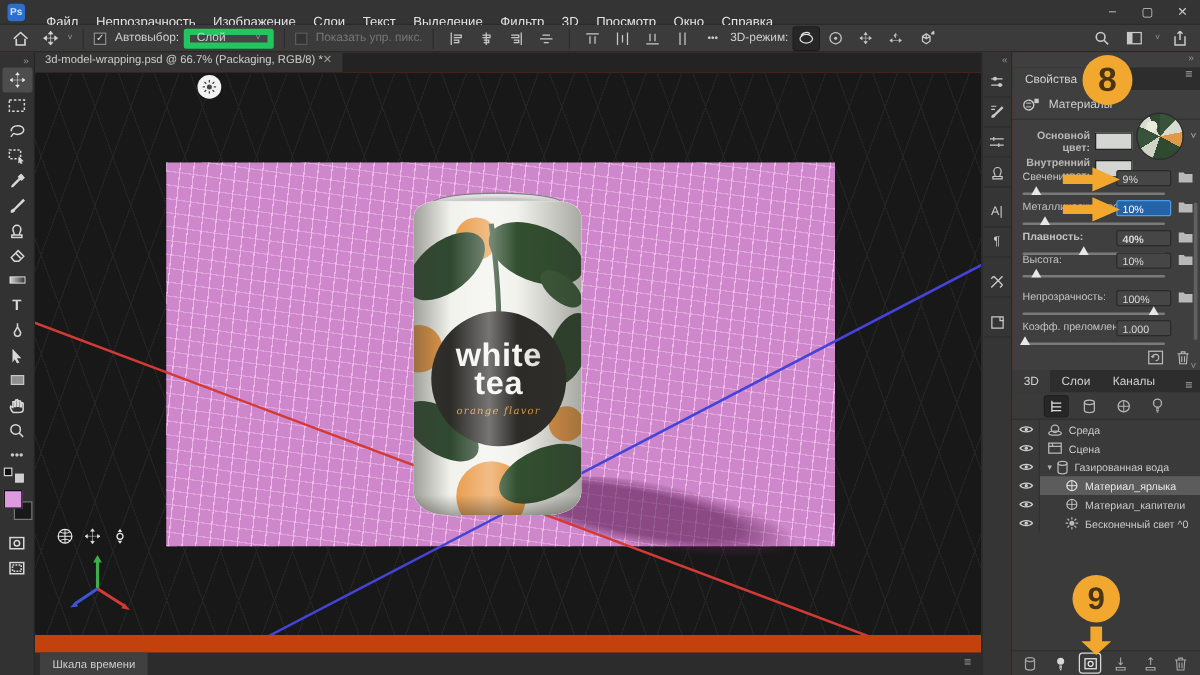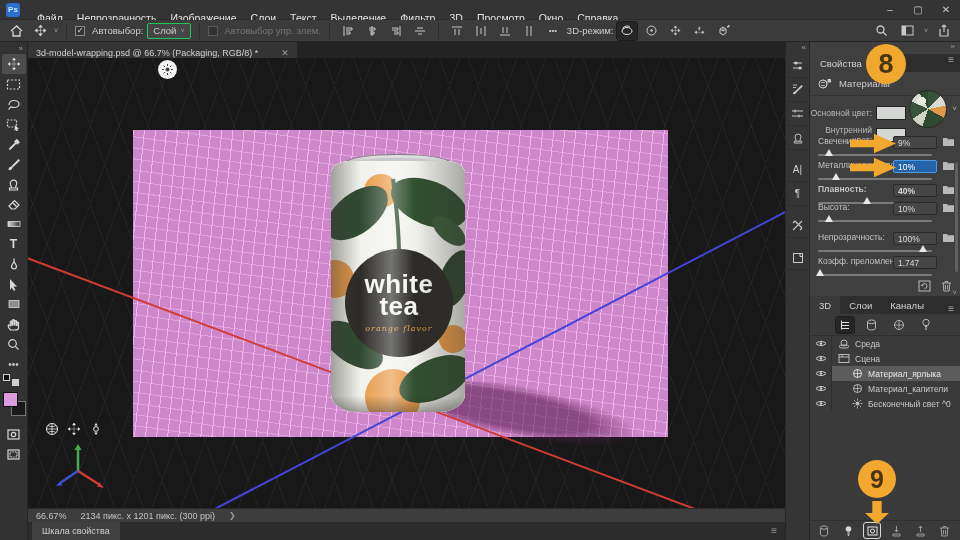--- a/index.html
+++ b/index.html
@@ -21,42 +21,42 @@
   
   .optionsbar{left:0;top:20px;width:960px;height:22px;background:#3b3b3b;border-bottom:1px solid #252525;
               display:flex;align-items:center;font-size:9.5px;color:#cfcfcf;gap:4px;padding:0 6px;}
   .ob-sep{width:1px;height:16px;background:#2c2c2c;margin:0 4px;}
   .ob-ico{width:20px;height:18px;display:flex;align-items:center;justify-content:center;border-radius:2px;}
   .ob-ico.sel3d{background:#262626;outline:1px solid #1c1c1c;}
   .chk{width:10px;height:10px;border:1px solid #8a8a8a;background:#333;display:inline-flex;align-items:center;justify-content:center;
        font-size:8px;color:#e5e5e5;margin-right:3px;}
   .chk.dim{border-color:#5a5a5a;color:#5a5a5a;}
   .dim{color:#777;}
-  .dd{display:flex;align-items:center;gap:4px;background:#454545;border:1px solid #22c55e;border-radius:2px;
+  .dd{display:flex;align-items:center;gap:24px;background:#454545;border:5px solid #22c55e;border-radius:2px;
       height:16px;padding:0 5px;font-size:9.5px;}
   .obright{margin-left:auto;display:flex;align-items:center;gap:6px;}
 
   
   .toolbar{left:0;top:42px;width:28px;height:498px;background:#323232;border-right:1px solid #262626;
            display:flex;flex-direction:column;align-items:center;padding-top:2px;}
   .tb-head{font-size:8px;color:#9a9a9a;align-self:flex-end;margin-right:4px;height:10px;}
   .tool{width:24px;height:20px;display:flex;align-items:center;justify-content:center;border-radius:2px;}
   .tool.selected{background:#4d4d4d;}
   .tool svg{stroke:#d8d8d8;fill:none;stroke-width:1.2;}
   .swatches{position:relative;width:24px;height:30px;margin-top:4px;}
   .sw-fg{position:absolute;left:1px;top:2px;width:15px;height:15px;background:#dd9ade;border:1px solid #111;}
   .sw-bg{position:absolute;left:9px;top:11px;width:15px;height:15px;background:#191919;border:1px solid #777;}
   .mini-sw{position:relative;width:18px;height:12px;align-self:flex-start;margin-left:3px;}
   .mini-sw i{position:absolute;width:7px;height:7px;border:1px solid #cfcfcf;display:block;}
   .mini-sw i:first-child{left:0;top:0;background:#111;}
   .mini-sw i:last-child{right:2px;bottom:0;background:#cfcfcf;}
 
   
   .tabbar{left:28px;top:42px;width:757px;height:16px;background:#232323;display:flex;}
-  .doctab{background:#343434;height:16px;display:flex;align-items:flex-end;gap:23px;padding:0 8px;
+  .doctab{background:#343434;height:16px;display:flex;align-items:flex-start;gap:0;padding:0 8px;
           font-size:9px;color:#cfcfcf;}
   .doctab .x{color:#9a9a9a;font-size:9px;}
   .canvas{left:28px;top:58px;width:757px;height:450px;overflow:hidden;background:#181818;
     background-image:repeating-linear-gradient(110deg,#232323 0 1px,transparent 1px 27px),
                      repeating-linear-gradient(70deg,#232323 0 1px,transparent 1px 27px);}
   .artboard{left:105px;top:72px;width:535px;height:307px;background:#cf87cb;
     background-image:repeating-linear-gradient(96deg,rgba(244,196,240,.8) 0 1px,transparent 1px 11px),
                      repeating-linear-gradient(8deg,rgba(240,186,235,.55) 0 1px,transparent 1px 11px);}
   .axis-line{height:2px;width:1300px;border-radius:1px;}
   .can-shadow{left:395px;top:330px;width:215px;height:52px;border-radius:50%;
@@ -99,21 +99,21 @@
 
   
   .rpanel{left:810px;top:42px;width:150px;height:498px;background:#3f3f3f;}
   .rp-head{height:12px;font-size:8px;color:#9a9a9a;text-align:right;padding-right:5px;}
   .ptabs{height:18px;background:#2d2d2d;display:flex;align-items:flex-start;}
   .ptab{height:18px;display:flex;align-items:center;padding:0 10px;font-size:9.5px;color:#d2d2d2;background:#3f3f3f;}
   .pmenu{margin-left:auto;margin-right:6px;color:#a8a8a8;font-size:10px;}
   .mat-row{display:flex;align-items:center;gap:7px;height:24px;padding-left:8px;font-size:9.5px;color:#cfcfcf;
     border-bottom:1px solid #333;}
   .clr-row{display:flex;align-items:center;height:22px;font-size:8.5px;color:#b9b9b9;}
-  .clr-row .lbl{width:62px;text-align:right;margin-right:4px;}
+  .clr-row .lbl{width:62px;text-align:right;margin-right:4px;font-weight:bold;}
   .clr-sw{width:30px;height:14px;background:#d4d6d3;border:1px solid #222;}
   .sphere{position:absolute;right:13px;top:48px;width:38px;height:38px;border-radius:50%;border:1px solid #2a2a2a;
     background:radial-gradient(circle at 32% 28%,#e8ecdf 0 12%,rgba(0,0,0,0) 13%),
       conic-gradient(#39523a 0 12%, #d8dcd0 12% 22%, #e09a47 22% 33%, #2f4a30 33% 55%, #cfd4c6 55% 66%, #39523a 66% 82%, #d8dcd0 82% 92%, #2f4a30 92%);}
   .sphere-chv{position:absolute;right:3px;top:62px;color:#b5b5b5;font-size:8px;}
   .sl-label{position:absolute;left:8px;width:76px;white-space:nowrap;overflow:hidden;font-size:8.5px;color:#c3c3c3;}
   .sl-val{position:absolute;left:83px;width:44px;height:13px;background:#464646;border:1px solid #2a2a2a;border-radius:2px;
     font-size:8.5px;color:#d8d8d8;display:flex;align-items:center;padding-left:4px;}
   .sl-val.sel{background:#2563a8;border:1px solid #4d9ae5;color:#fff;}
   .sl-folder{position:absolute;left:132px;top:0;}
@@ -186,21 +186,21 @@
     <span style="font-size:7px;color:#9a9a9a">˅</span>
     <span class="ob-sep"></span>
     <span class="chk">✓</span>
     <span>Автовыбор:</span>
     <span class="dd">
       <span>Слой</span>
         <span style="font-size:7px;color:#9a9a9a">˅</span>
     </span>
     <span class="ob-sep"></span>
     <span class="chk dim"></span>
-    <span class="dim">Автовыбор упр. элем.</span>
+    <span class="dim">Показать упр. пикс.</span>
     <span class="ob-sep"></span>
     <span class="ob-ico">
         <svg width="12" height="12" viewBox="0 0 12 12">
           <path d="M2 1v10M4 3h6v2H4M4 7h4v2H4" stroke="#c9c9c9" fill="none"></path>
         </svg>
       </span>
     <span class="ob-ico">
         <svg width="12" height="12" viewBox="0 0 12 12">
           <path d="M6 1v10M3 3h6v2H3M4 7h4v2H4" stroke="#c9c9c9" fill="none"></path>
         </svg>
@@ -469,28 +469,23 @@
         <path d="M24 30 V8" stroke="#3fae4a" stroke-width="2.5"></path>
           <path d="M24 3l-3.5 6h7z" fill="#3fae4a"></path>
         <path d="M24 30 L46 44" stroke="#d23a35" stroke-width="2.5"></path>
           <path d="M50 47l-7-1.5 2.5-4z" fill="#d23a35"></path>
         <path d="M24 30 L6 42" stroke="#3a55d6" stroke-width="2.5"></path>
           <path d="M2 45l6.5-.8-2.2-4z" fill="#3a55d6"></path>
       </svg>
     </div>
   </div>
 
-  <div class="abs statusbar">
-    <span>66.67%</span>
-    <span>2134 пикс. x 1201 пикс. (300 ppi)</span>
-    <span style="color:#9a9a9a;font-size:8px;">❯</span>
-  </div>
 
   <div class="abs timeline">
-    <div class="tl-tab">Шкала свойства</div>
+    <div class="tl-tab">Шкала времени</div>
     <span class="tl-menu">≡</span>
   </div>
 
   <div class="abs strip">
     <span class="strip-head">«</span>
     <span class="sb">
         <svg width="13" height="13" viewBox="0 0 13 13">
           <path d="M2 4h9M2 9h9" stroke="#c9c9c9"></path>
           <circle cx="5" cy="4" r="1.6" fill="#c9c9c9"></circle>
           <circle cx="9" cy="9" r="1.6" fill="#c9c9c9"></circle>
@@ -615,21 +610,21 @@
             <svg width="13" height="11" viewBox="0 0 13 11">
               <path d="M1 2h4l1 1.2h6V10H1z" fill="#b9b9b9"></path>
             </svg>
           </span>
         <span class="sl-track" style="top:18px;">
             <span class="sl-thumb" style="left: calc(92% - 4px);"></span>
           </span>
       </div>
       <div class="abs" style="left:0;top:214px;width:150px;height:24px;">
         <span class="sl-label">Коэфф. преломления:</span>
-        <span class="sl-val">1.747</span>
+        <span class="sl-val">1.000</span>
         <span class="sl-track" style="top:18px;">
             <span class="sl-thumb" style="left: calc(2% - 4px);"></span>
           </span>
       </div>
     </div>
 
     <div class="scrollbar"></div>
     <span class="scr-chv">˅</span>
 
     <div class="prow-icons">
@@ -710,20 +705,36 @@
             <span>Сцена</span>
           </span>
       </div>
       <div class="l3row">
         <span class="eye">
             <svg width="12" height="7" viewBox="0 0 12 7">
               <path d="M1 3.5C3 .8 9 .8 11 3.5 9 6.2 3 6.2 1 3.5z" stroke="#cfcfcf" fill="none"></path>
               <circle cx="6" cy="3.5" r="1.3" fill="#cfcfcf"></circle>
             </svg>
           </span>
+        <span class="cont">
+            <span class="chv">▾</span>
+            <svg width="10" height="12" viewBox="0 0 10 12">
+              <ellipse cx="5" cy="2.6" rx="3.6" ry="1.6" stroke="#b9b9b9" fill="none"></ellipse>
+              <path d="M1.4 2.6v6.8c0 .9 1.6 1.6 3.6 1.6s3.6-.7 3.6-1.6V2.6" stroke="#b9b9b9" fill="none"></path>
+            </svg>
+            <span>Газированная вода</span>
+          </span>
+      </div>
+      <div class="l3row">
+        <span class="eye">
+            <svg width="12" height="7" viewBox="0 0 12 7">
+              <path d="M1 3.5C3 .8 9 .8 11 3.5 9 6.2 3 6.2 1 3.5z" stroke="#cfcfcf" fill="none"></path>
+              <circle cx="6" cy="3.5" r="1.3" fill="#cfcfcf"></circle>
+            </svg>
+          </span>
         <span class="cont ind sel">
             <svg width="11" height="11" viewBox="0 0 11 11">
               <circle cx="5.5" cy="5.5" r="4" stroke="#e0e0e0" fill="none"></circle>
               <path d="M5.5 1.5v8M1.5 5.5h8" stroke="#e0e0e0" stroke-width=".8"></path>
             </svg>
             <span>Материал_ярлыка</span>
           </span>
       </div>
       <div class="l3row">
         <span class="eye">

